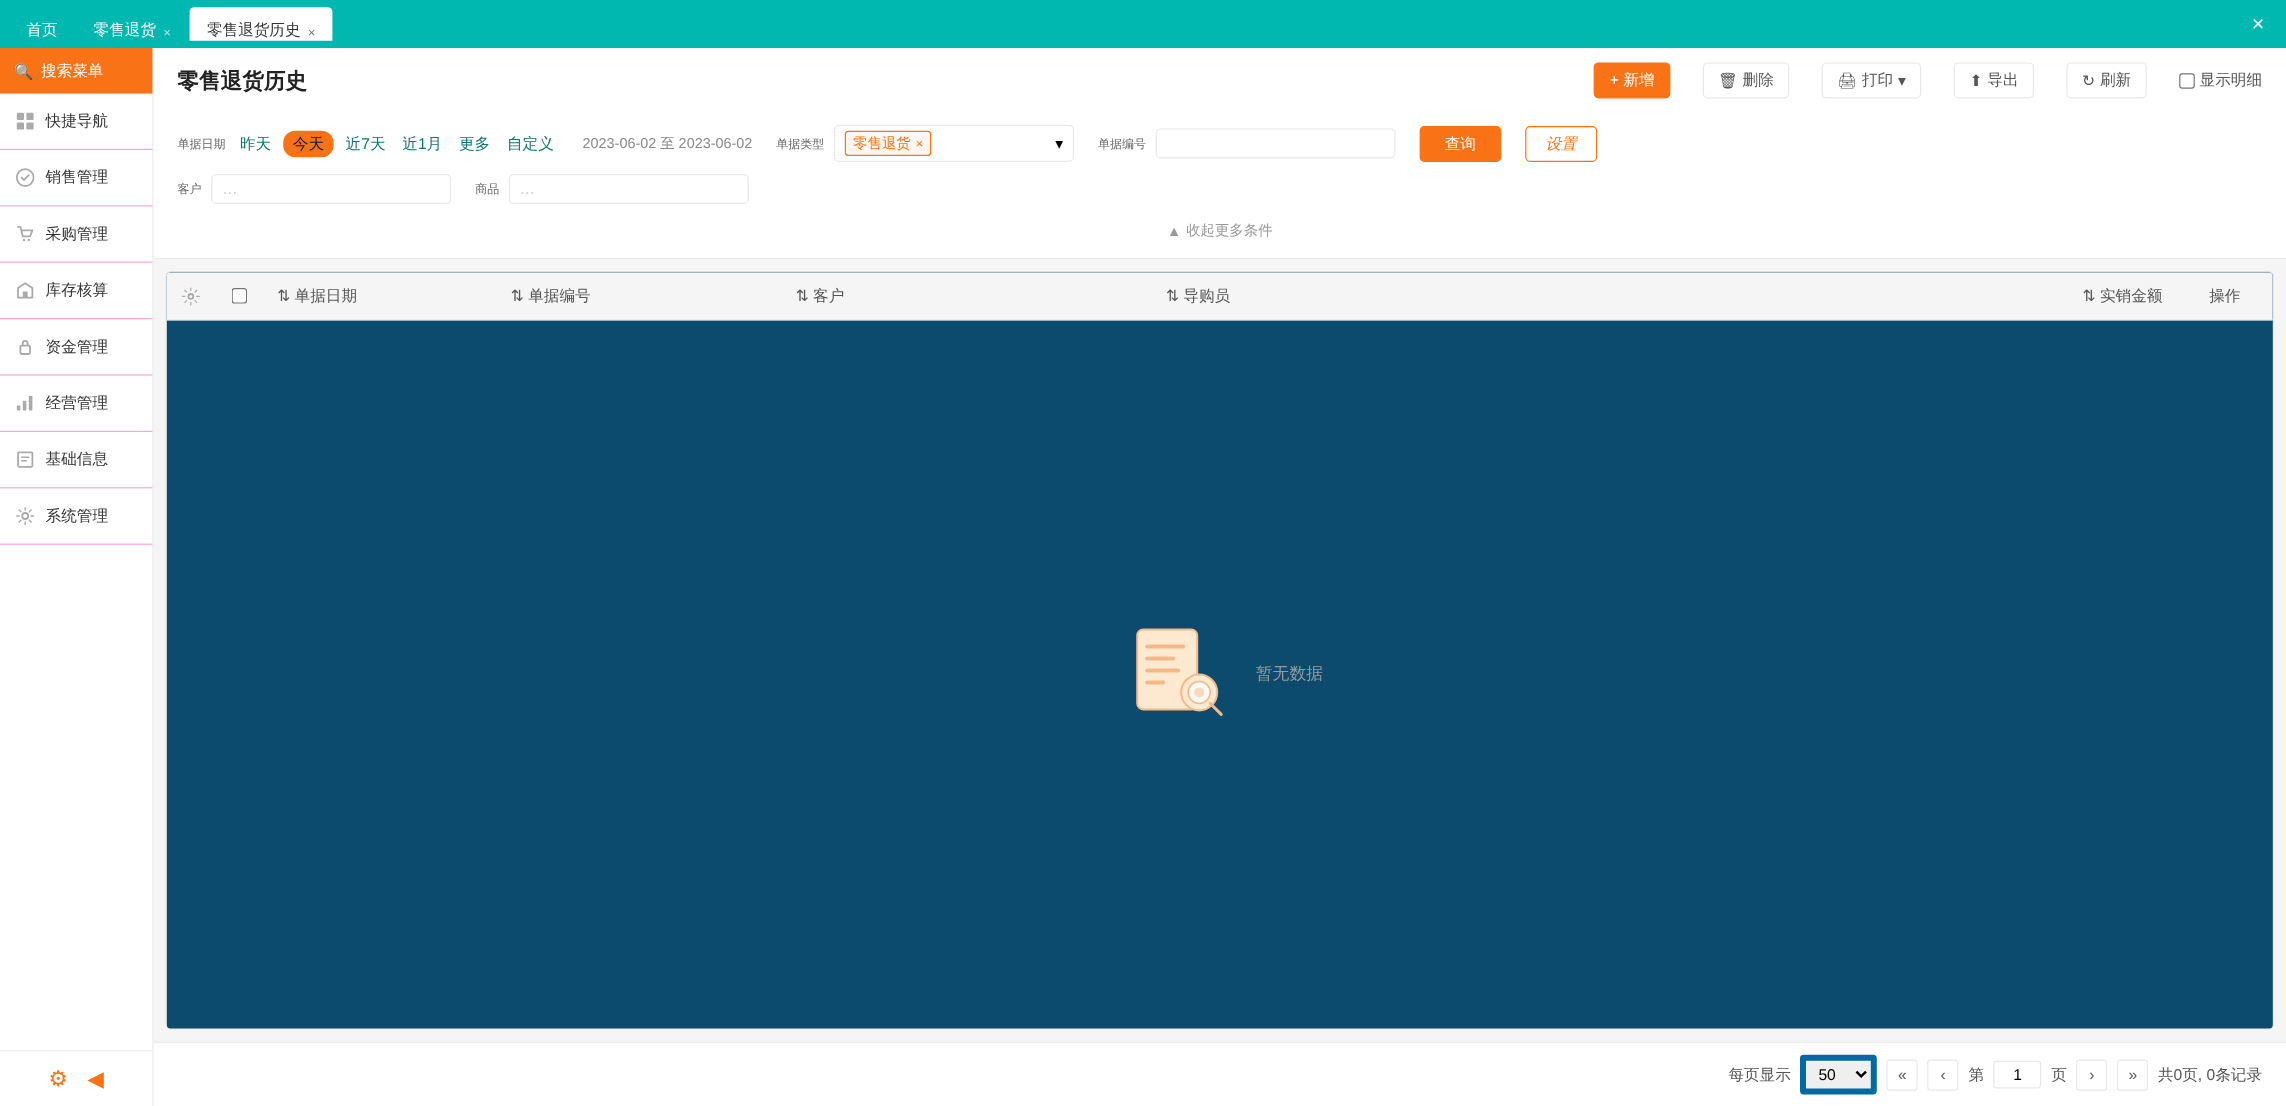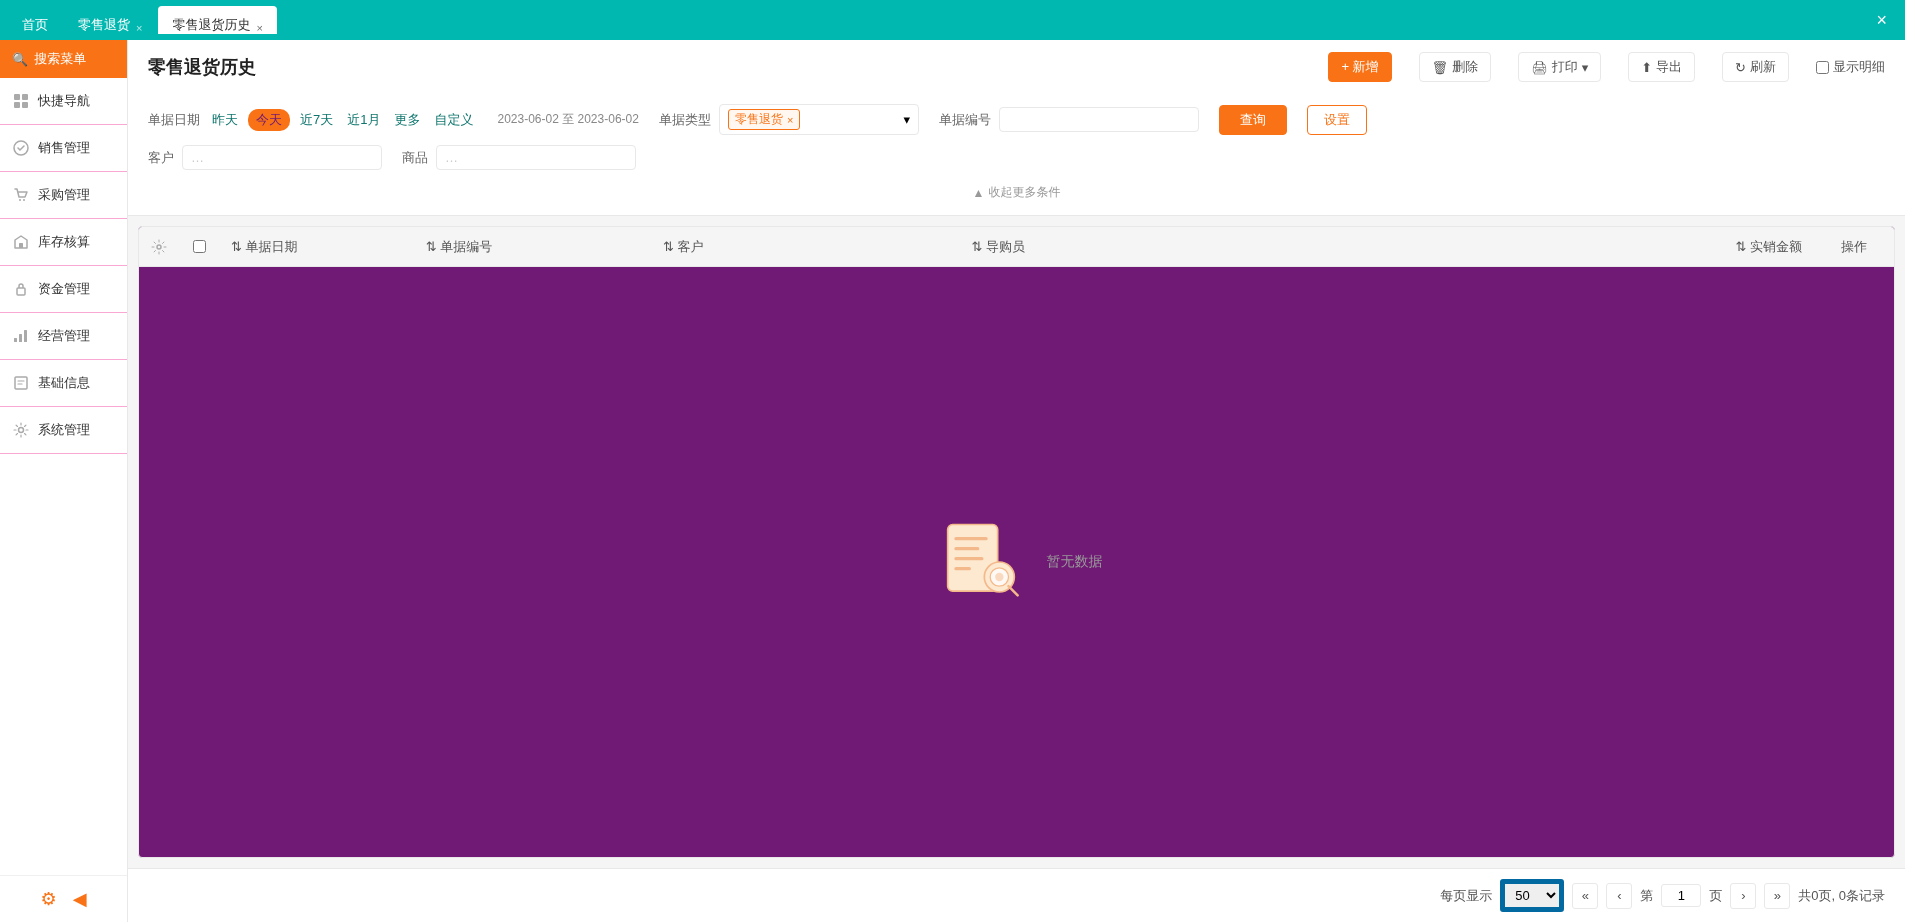--- a/index.html
+++ b/index.html
@@ -181,38 +181,38 @@
       margin-bottom: 10px;
       flex-wrap: wrap;
     }
     .filter-item {
       display: flex;
       align-items: center;
       gap: 8px;
     }
     .filter-label {
       color: #666;
-      font-size: 13px;
+      font-size: 10px;
       white-space: nowrap;
     }
     .date-shortcuts {
       display: flex;
       align-items: center;
       gap: 6px;
     }
     .date-shortcut {
       font-size: 13px;
       color: #0f766e;
       cursor: pointer;
       padding: 2px 4px;
       border-radius: 3px;
     }
     .date-shortcut.active {
       background: #f97316;
-      color: #701a75;
+      color: #0f172a;
       border-radius: 10px;
       padding: 2px 8px;
     }
     .date-range {
       font-size: 12px;
       color: #888;
     }
     .filter-select {
       display: flex;
       align-items: center;
@@ -256,21 +256,21 @@
       gap: 4px;
       color: #999;
       font-size: 12px;
       cursor: pointer;
       padding: 4px;
     }
 
     
     .table-area {
       flex: 1;
-      background: #701a75;
+      background: #0c4a6e;
       margin: 10px;
       border-radius: 4px;
       border: 1px solid #e8e8e8;
       display: flex;
       flex-direction: column;
       overflow: hidden;
     }
     .table-header {
       display: flex;
       align-items: center;
@@ -527,21 +527,21 @@
           </div>
 
           <div class="filter-item">
             <span class="filter-label">单据编号</span>
             <input class="filter-input" type="text" placeholder="" style="">
           </div>
 
           <button class="toolbar-btn btn-primary" style="padding:5px 20px;">
             <span>查询</span>
           </button>
-          <button class="toolbar-btn btn-settings" style="padding:5px 16px;">
+          <button class="toolbar-btn btn-settings" style="padding:5px 16px;font-style:italic;">
             <span>设置</span>
           </button>
         </div>
         <div class="filter-row">
 
           <div class="filter-item">
             <span class="filter-label">客户</span>
             <div class="filter-select">
               <span style="color:#ccc;">…</span>
             </div>

